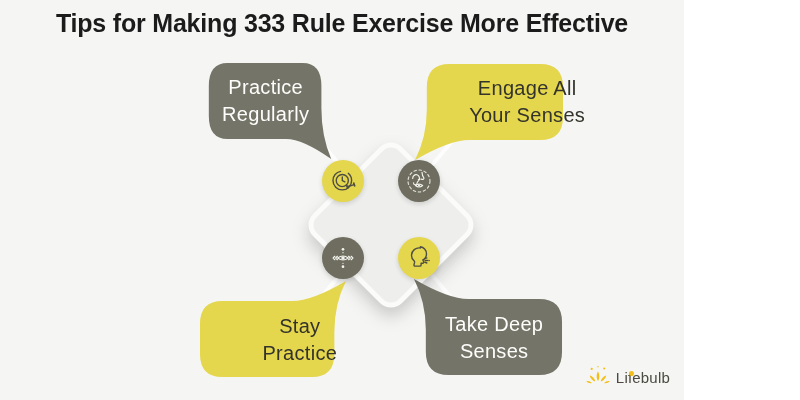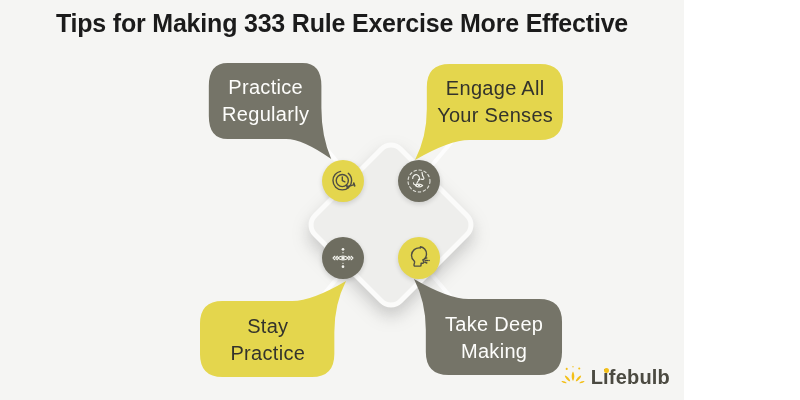--- a/index.html
+++ b/index.html
@@ -19,21 +19,21 @@
            box-shadow:6px 6px 16px rgba(130,130,128,.38);}
   
   .bubble{position:absolute;z-index:4;}
   .bubble .shape{position:absolute;left:0;top:0;width:100%;height:100%;display:block;}
   .fill-olive{fill:#757468;}
   .fill-yellow{fill:#e4d64d;}
   .bubble-text{position:absolute;display:flex;align-items:center;justify-content:center;
                text-align:center;white-space:pre-line;font-size:20px;line-height:1.32;
                letter-spacing:.3px;z-index:5;}
   .bubble-text.light{color:#fdfdfb;}
-  .bubble-text.dark{color:#33332c;}
+  .bubble-text.dark{color:#33332c;padding-left:32px;}
   .bubble-practice{left:208px;top:62px;width:124px;height:100px;}
   .bubble-engage{left:414px;top:63px;width:150px;height:100px;}
   .bubble-engage .shape{transform:scaleX(-1);}
   .bubble-stay{left:199px;top:278px;width:148px;height:100px;}
   .bubble-stay .shape{transform:scaleY(-1);}
   .bubble-breaths{left:413px;top:276px;width:150px;height:100px;}
   .bubble-breaths .shape{transform:scale(-1,-1);}
   .ta-tl{left:1%;top:0;width:91%;height:77%;}     
   .ta-tr{left:8.6%;top:0;width:91%;height:77%;}
   .ta-bl{left:1%;top:23%;width:91%;height:77%;}
@@ -49,21 +49,21 @@
   .ic-senses{left:398px;top:160px;}
   .ic-present{left:322px;top:237px;}
   .ic-breath{left:398px;top:237px;}
   .stroke-dark{stroke:#4f4e43;fill:none;stroke-width:1.2;stroke-linecap:round;stroke-linejoin:round;}
   .stroke-lite{stroke:#f4f4ee;fill:none;stroke-width:1;stroke-linecap:round;stroke-linejoin:round;}
   .fill-dark{fill:#4f4e43;stroke:none;}
   .fill-lite{fill:#f4f4ee;stroke:none;}
   
   .logo{position:absolute;right:14px;bottom:10px;display:flex;align-items:center;gap:5px;z-index:7;}
   .logo-mark{width:27px;height:26px;display:block;}
-  .logo-wordmark{position:relative;font-size:20px;font-weight:700;color:#4b4a41;
+  .logo-wordmark{position:relative;font-size:15px;font-weight:400;color:#4b4a41;
                  letter-spacing:.2px;line-height:1;}
   .logo-idot{position:absolute;left:13.2px;top:1px;width:5px;height:5px;border-radius:50%;
              background:#f3bf17;}
 </style>
 </head>
 <body>
 
 <div class="canvas">
 
   <div class="title">Tips for Making 333 Rule Exercise More Effective</div>
@@ -95,21 +95,21 @@
     </svg>
     <div class="bubble-text dark ta-bl">Stay
 Practice</div>
   </div>
 
   <div class="bubble bubble-breaths">
     <svg class="shape" viewBox="0 0 152 100" preserveAspectRatio="none">
       <path class="fill-olive" d="M24 1 H116 Q139 1 139 24 V46 Q139 74 151 97 Q116 77 96 77 H24 Q1 77 1 54 V24 Q1 1 24 1 Z"></path>
     </svg>
     <div class="bubble-text light ta-br">Take Deep
-Making</div>
+Senses</div>
   </div>
 
   <div class="icon-circle yellow ic-practice">
     <svg viewBox="0 0 24 24">
       <circle class="stroke-dark" cx="11.4" cy="11.6" r="8" pathLength="100" stroke-dasharray="86 14" stroke-dashoffset="14"></circle>
       <circle class="stroke-dark" cx="11.4" cy="11.6" r="5.2"></circle>
       <path class="stroke-dark" d="M11.4 11.6 V8.6 M11.4 11.6 L13.6 12.7"></path>
       <g transform="translate(18.6,16) rotate(-18)">
         <path class="stroke-dark" d="M-2.4 0 H2.4"></path>
         <rect class="fill-dark" x="-3.9" y="-1.9" width="1.5" height="3.8" rx="0.5"></rect>

